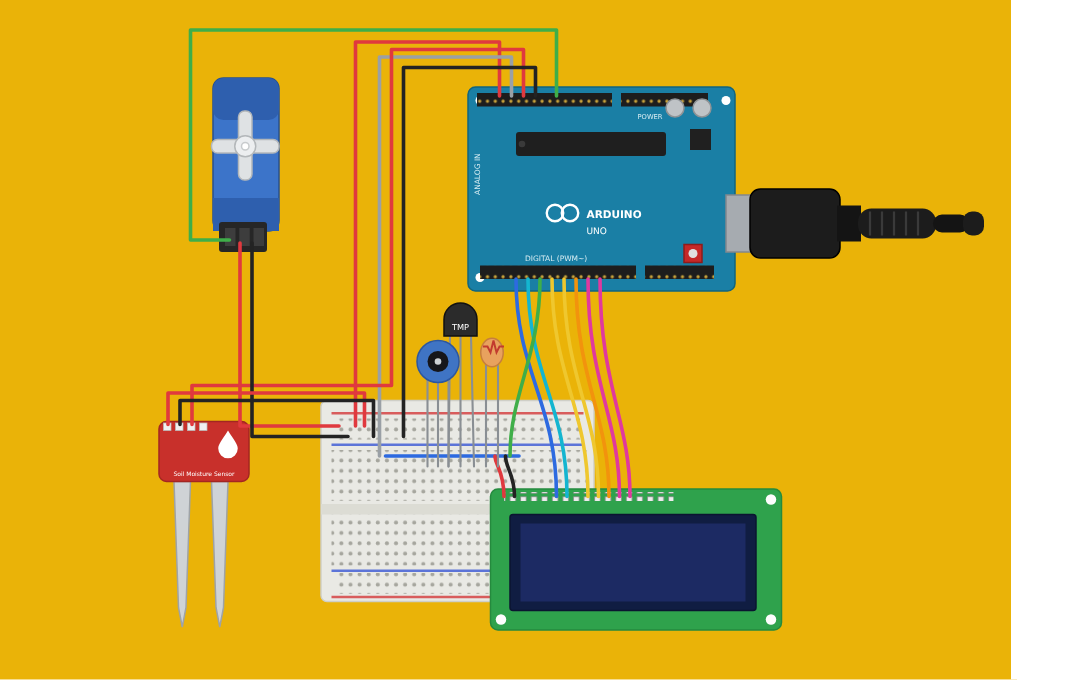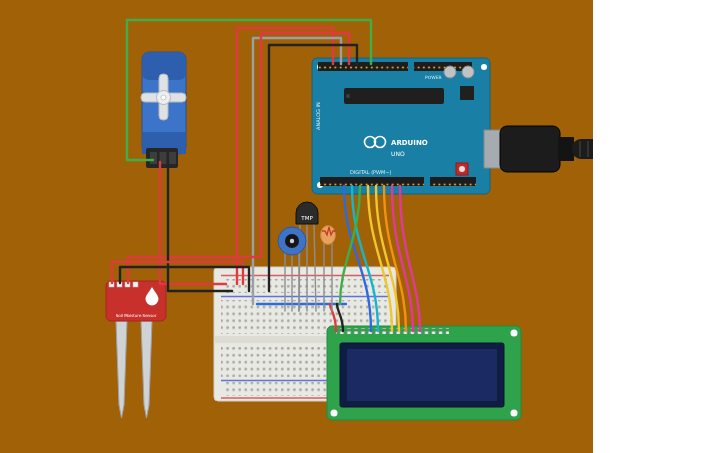--- a/index.html
+++ b/index.html
@@ -1,16 +1,16 @@
 <!DOCTYPE html>
 <html><head>
 <meta charset="utf-8">
 <style>
   html,body{margin:0;padding:0;background:#ffffff;}
-  .stage{position:relative;width:593px;height:453px;background:#a16207;overflow:hidden;
+  .stage{position:relative;width:674px;height:453px;background:#eab308;overflow:hidden;
          font-family:"DejaVu Sans",sans-serif;}
   svg{display:block;}
   svg text{font-family:"DejaVu Sans",sans-serif;}
   .wire{fill:none;stroke-width:2.4;stroke-linecap:round;stroke-linejoin:round;}
   .leg{fill:none;stroke:#8a8f94;stroke-width:1.4;stroke-linecap:round;}
 </style>
 </head>
 <body>
 
 <div class="stage">

